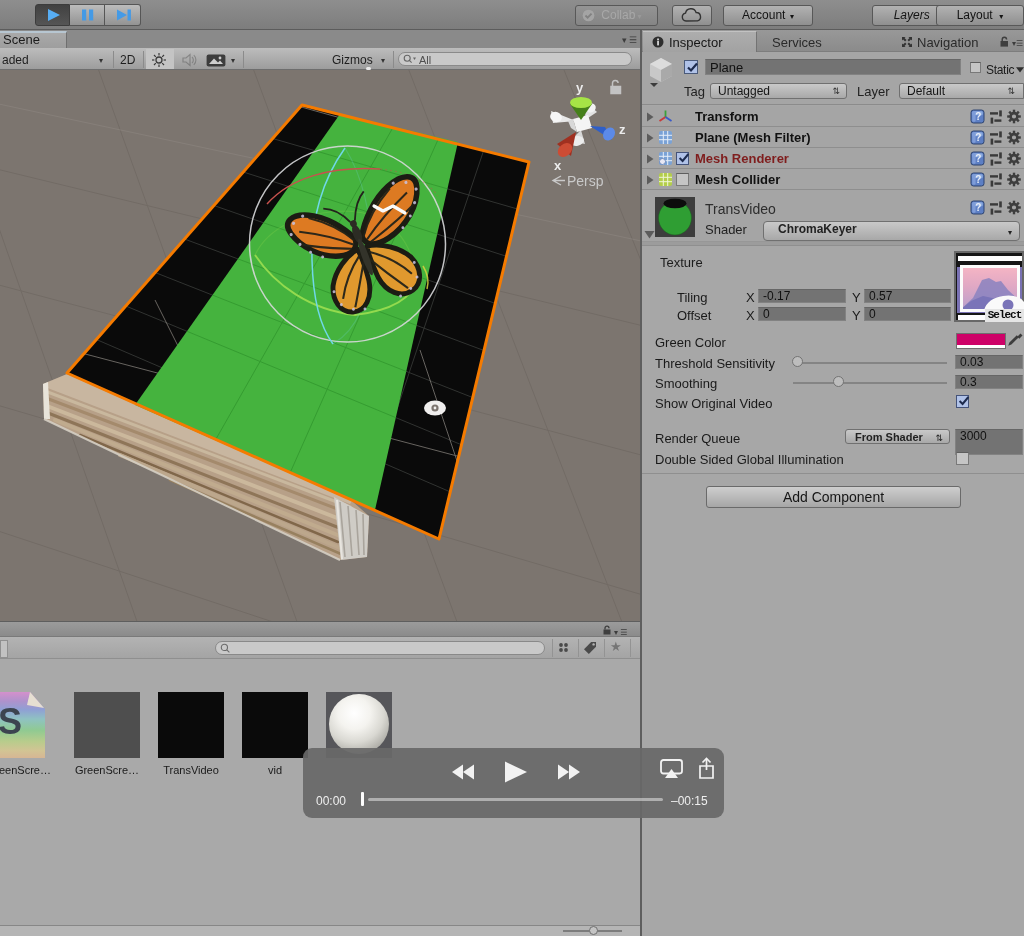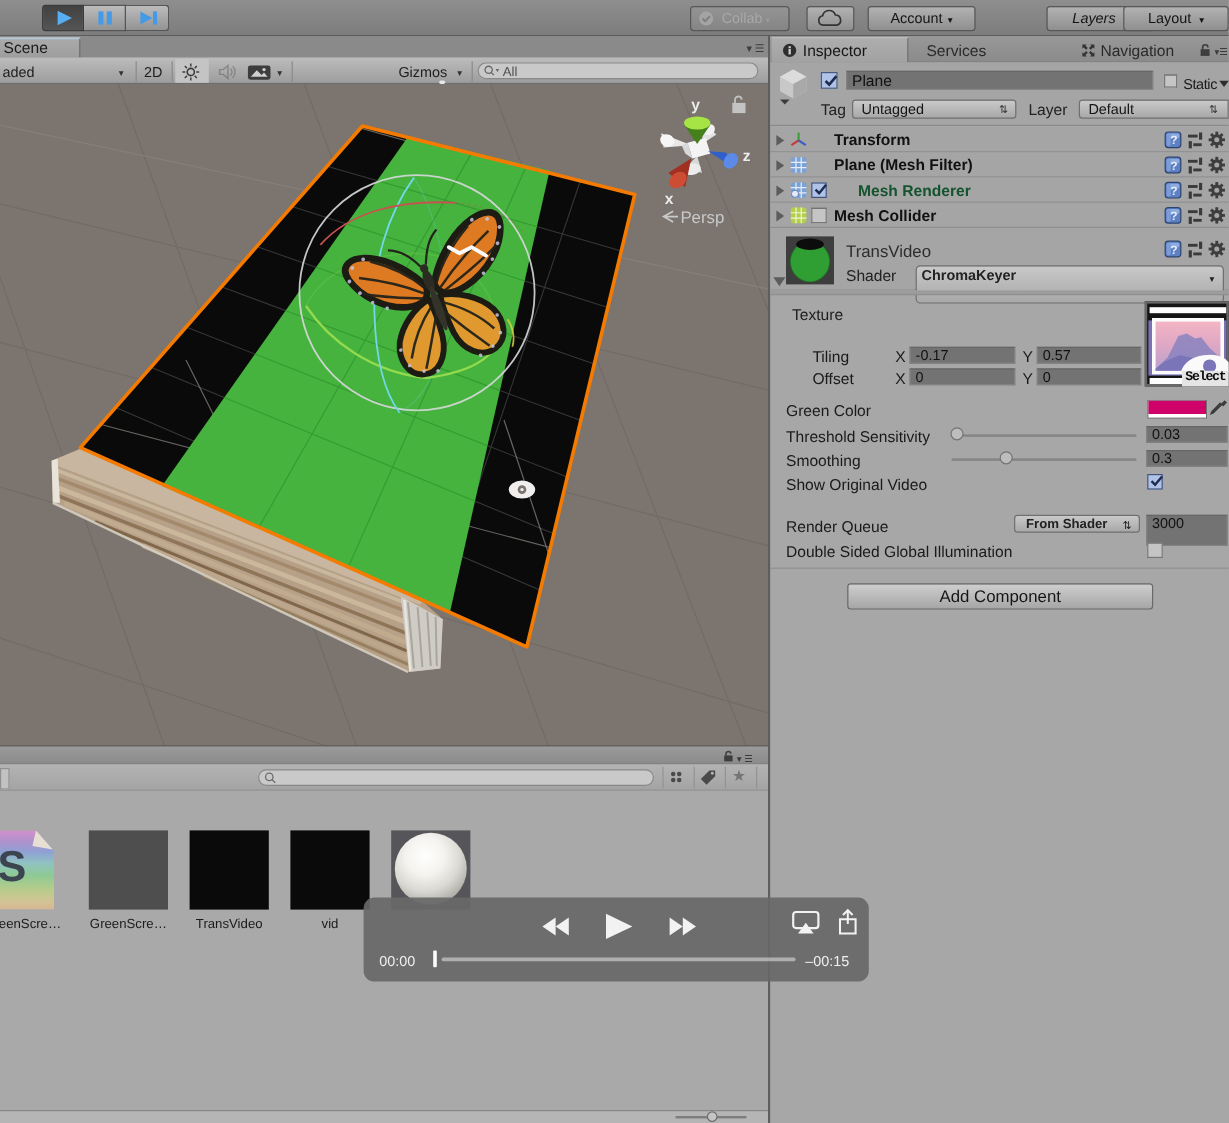--- a/index.html
+++ b/index.html
@@ -451,42 +451,42 @@
   </svg>
 <svg style="left:658px;top:151px;" width="15" height="15" viewBox="0 0 15 15">
     <rect x="1" y="1" width="13" height="13" rx="2" fill="#7aa2d6"></rect>
     <path d="M1,5.3 h13 M1,9.7 h13 M5.3,1 v13 M9.7,1 v13" stroke="#e6eef8" stroke-width="1"></path>
     <circle cx="4.5" cy="10.5" r="3" fill="#e8e8f4" stroke="#5a7ab0" stroke-width="0.8"></circle>
   </svg>
 <div class="cb" style="left:676px;top:152px;width:13px;height:13px;background:#b0c2e8;border-color:#44537a;"></div>
 <svg style="left:677px;top:151px;" width="14" height="14" viewBox="0 0 14 14">
     <path d="M2.6,7 L5.6,10 L11.4,3" stroke="#1d2b4e" stroke-width="2" fill="none"></path>
   </svg>
-<div class="txt" style="left:695px;top:152px;font-size:13px;font-weight:bold;color:#14532d;margin-left:20px;">Mesh Renderer</div>
+<div class="txt" style="left:695px;top:152px;font-size:13px;font-weight:bold;color:#7f1d1d;">Mesh Renderer</div>
 
 <svg style="left:646px;top:175px;" width="8" height="10" viewBox="0 0 8 10">
     <path d="M1,0.5 L7.5,5 L1,9.5 Z" fill="#5c5c5c"></path>
   </svg>
 <svg style="left:658px;top:172px;" width="15" height="15" viewBox="0 0 15 15">
     <rect x="1" y="1" width="13" height="13" rx="2" fill="#b4ce4a"></rect>
     <path d="M1,5.3 h13 M1,9.7 h13 M5.3,1 v13 M9.7,1 v13" stroke="#f0f6d8" stroke-width="1"></path>
   </svg>
 <div class="cb" style="left:676px;top:173px;width:13px;height:13px;"></div>
 <div class="txt" style="left:695px;top:173px;font-size:13px;font-weight:bold;color:#111;">Mesh Collider</div>
 
 <div class="abs" style="left:642px;top:190px;width:382px;height:52px;background:#a5a5a5;border-bottom:1px solid #979797;box-sizing:border-box;"></div>
 <div class="abs" style="left:655px;top:197px;width:40px;height:40px;background:#3d3d3d;"></div>
 <svg style="left:655px;top:197px;" width="40" height="40" viewBox="0 0 40 40">
  <ellipse cx="20" cy="21" rx="16.5" ry="17" fill="#2f9e33"></ellipse>
  <ellipse cx="20" cy="21" rx="16.5" ry="17" fill="none" stroke="#1c5c20" stroke-width="1" opacity="0.5"></ellipse>
  <ellipse cx="20" cy="6.5" rx="11.5" ry="4.8" fill="#0c0c0c"></ellipse>
 </svg>
 <div class="txt" style="left:705px;top:202px;font-size:14px;color:#2d2d2d;">TransVideo</div>
 <div class="txt" style="left:705px;top:223px;font-size:13px;color:#222;">Shader</div>
-<div class="dd" style="left:763px;top:221px;width:257px;height:32px;padding-left:4px;font-size:12px;font-weight:bold;color:#222;border-radius:4px;">ChromaKeyer<span style="position:absolute;right:7px;top:3px;font-size:8px;font-weight:normal;">▾</span></div>
+<div class="dd" style="left:763px;top:221px;width:257px;height:20px;padding-left:14px;font-size:12px;font-weight:bold;color:#222;border-radius:4px;">ChromaKeyer<span style="position:absolute;right:7px;top:3px;font-size:8px;font-weight:normal;">▾</span></div>
 <svg style="left:644px;top:230px;" width="11" height="9" viewBox="0 0 11 9">
     <path d="M0.5,1 L10.5,1 L5.5,8.5 Z" fill="#5c5c5c"></path>
   </svg>
 
 <svg id="rowicons" style="left:970px;top:109px;" width="54" height="110" viewBox="0 0 54 110">
  <defs>
   <g id="trio">
    <rect x="1" y="1" width="13" height="13" rx="2.5" fill="#5d7fc4" stroke="#2e4470" stroke-width="1"></rect>
    <rect x="2.2" y="2.2" width="10.6" height="4" rx="1.5" fill="#8cabdf"></rect>
    <rect x="2.2" y="2.2" width="3.4" height="10.6" rx="1.5" fill="#7e9cd8"></rect>

